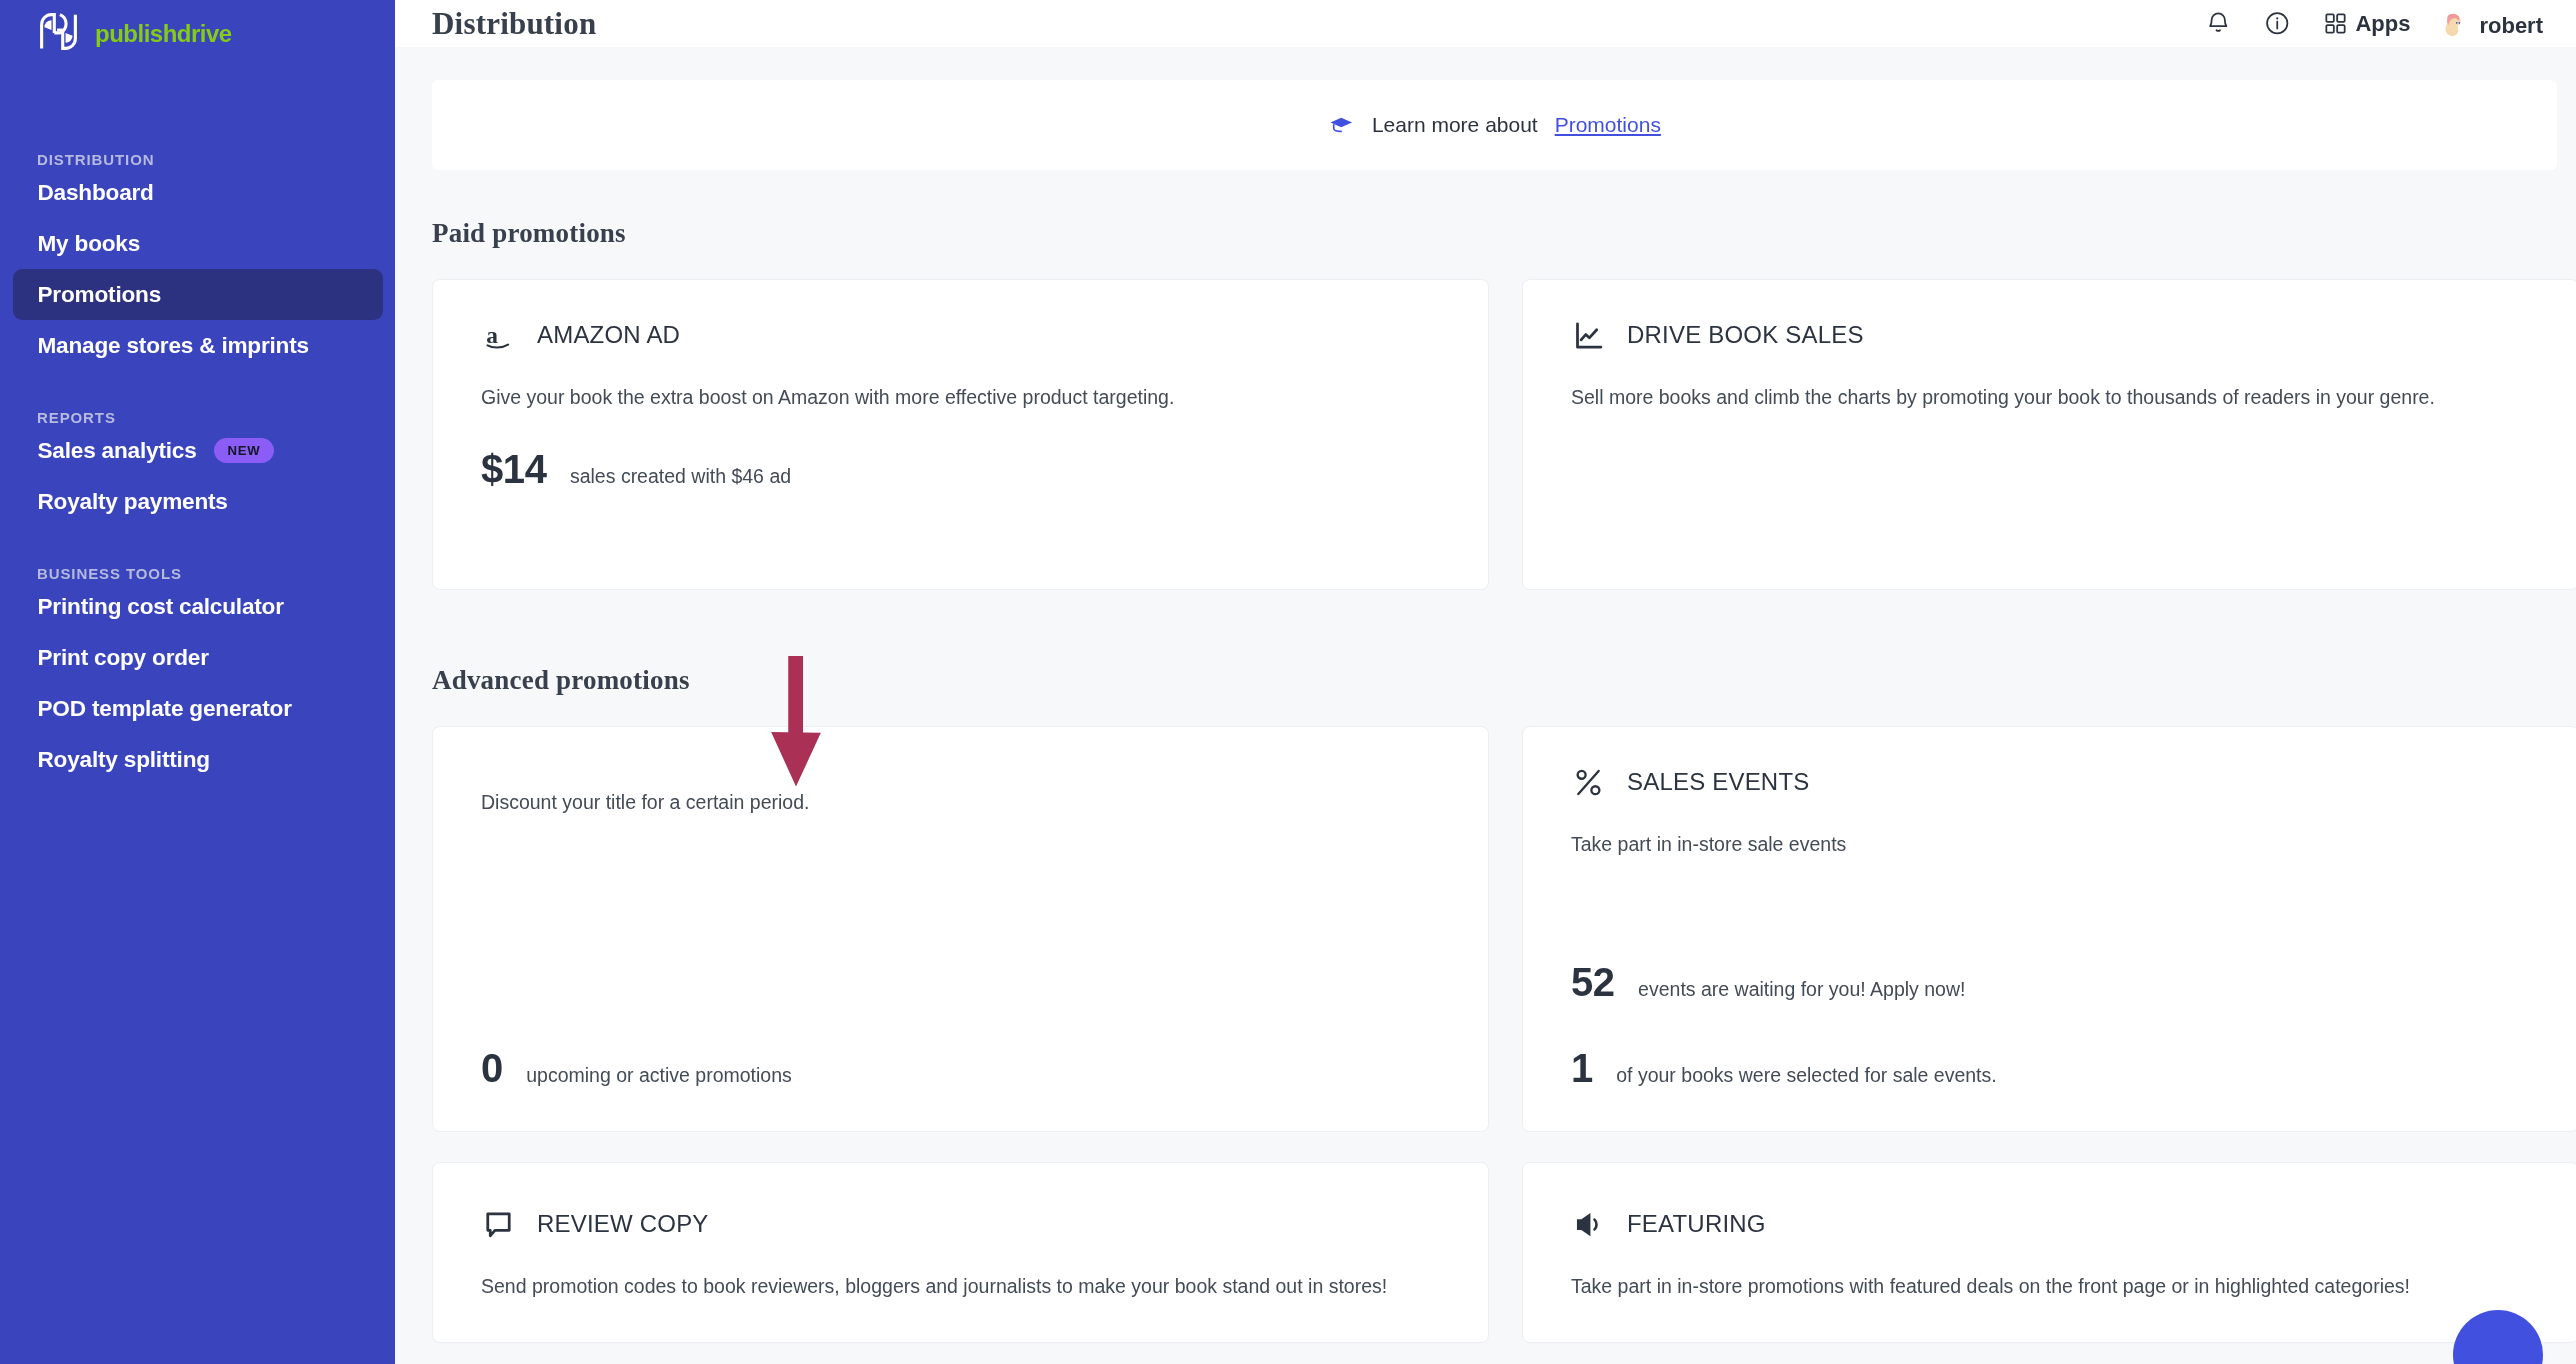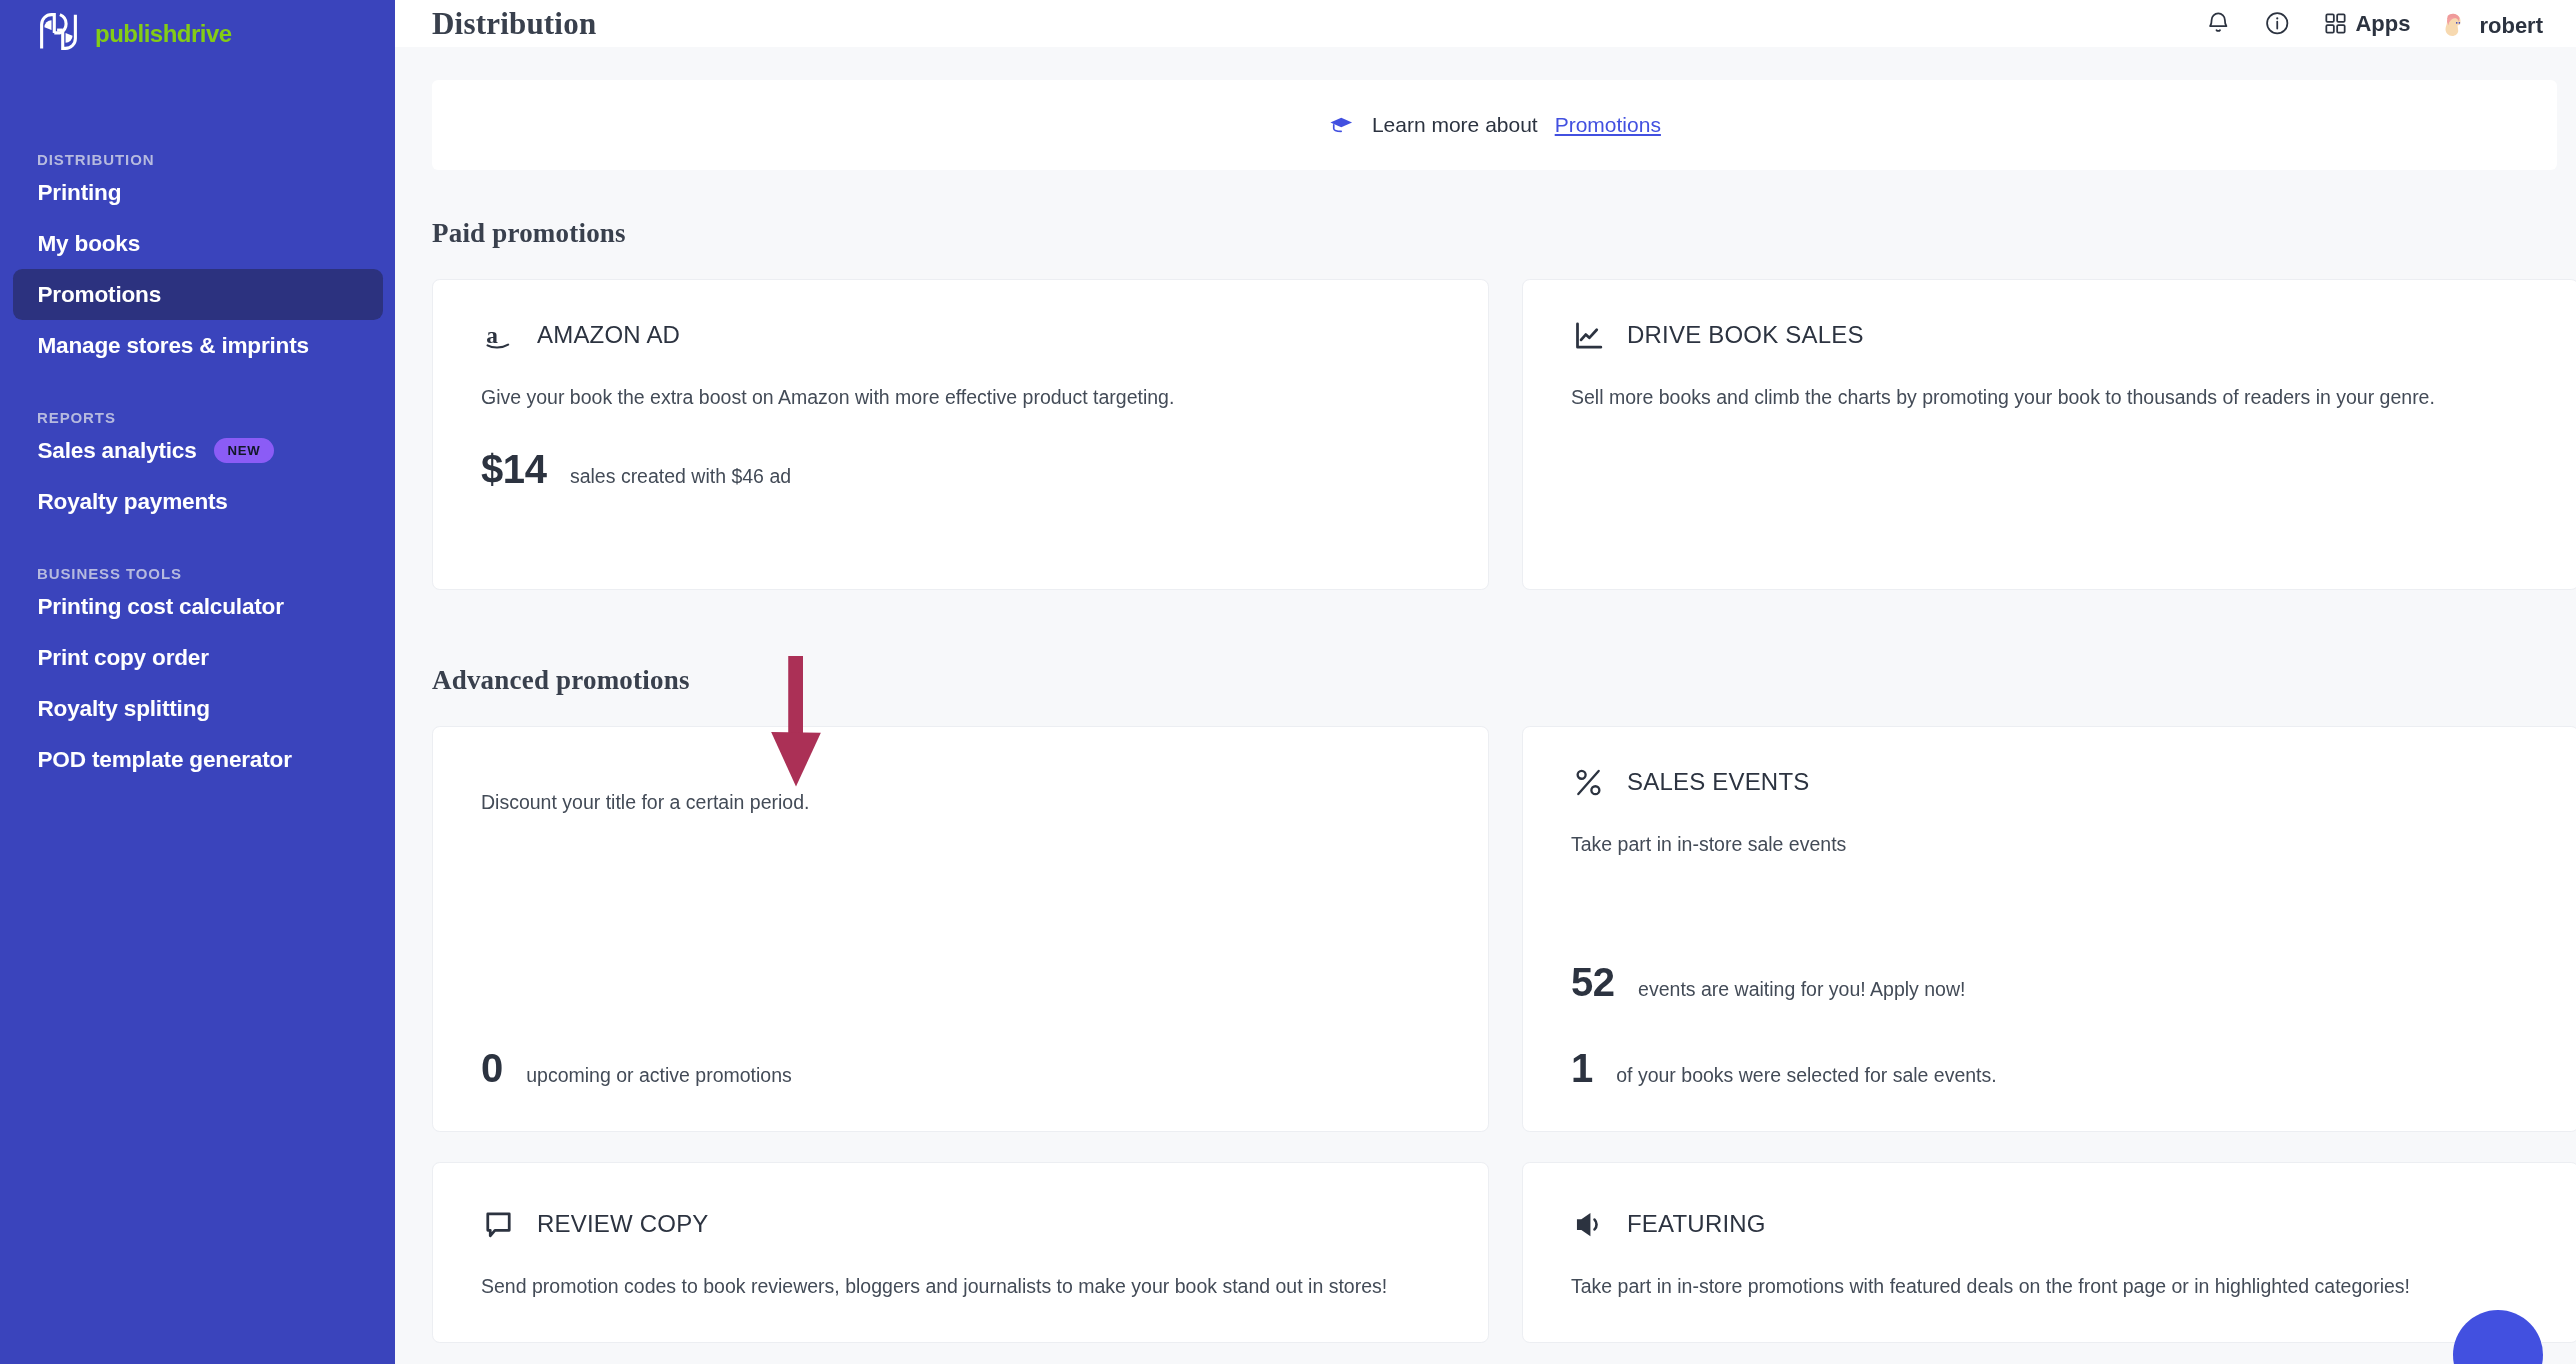--- a/index.html
+++ b/index.html
@@ -262,21 +262,21 @@
           <path d="M12 26 a10 10 0 0 1 10 -10 v14 z" fill="#ffffff"></path>
           <path d="M52 38 a10 10 0 0 1 -10 10 V34 z" fill="#ffffff"></path>
         </svg>
       </span>
       <span class="brand-name">publishdrive</span>
     </div>
 
     <div class="nav-group group-1">
       <div class="nav-caption">DISTRIBUTION</div>
       <div class="nav-item">
-        <span class="label">Printing</span>
+        <span class="label">Dashboard</span>
       </div>
       <div class="nav-item">
         <span class="label">My books</span>
       </div>
       <div class="nav-item active">
         <span class="label">Promotions</span>
       </div>
       <div class="nav-item">
         <span class="label">Manage stores &amp; imprints</span>
       </div>
@@ -295,24 +295,24 @@
 
     <div class="nav-group group-3">
       <div class="nav-caption">BUSINESS TOOLS</div>
       <div class="nav-item">
         <span class="label">Printing cost calculator</span>
       </div>
       <div class="nav-item">
         <span class="label">Print copy order</span>
       </div>
       <div class="nav-item">
+        <span class="label">POD template generator</span>
+      </div>
+      <div class="nav-item">
         <span class="label">Royalty splitting</span>
-      </div>
-      <div class="nav-item">
-        <span class="label">POD template generator</span>
       </div>
     </div>
   </aside>
 
   <div class="main">
 
     <header class="topbar">
       <h1 class="page-title">Distribution</h1>
 
       <div class="topbar-right">

